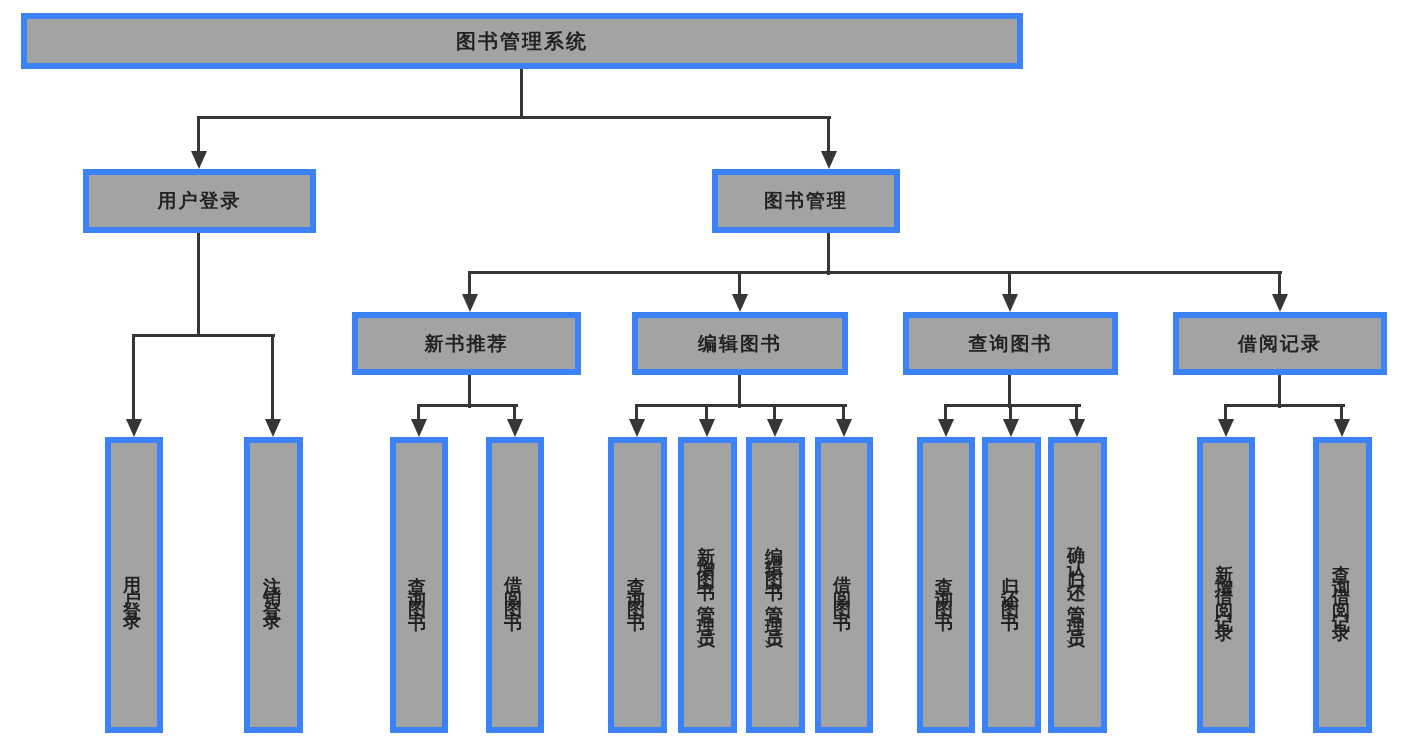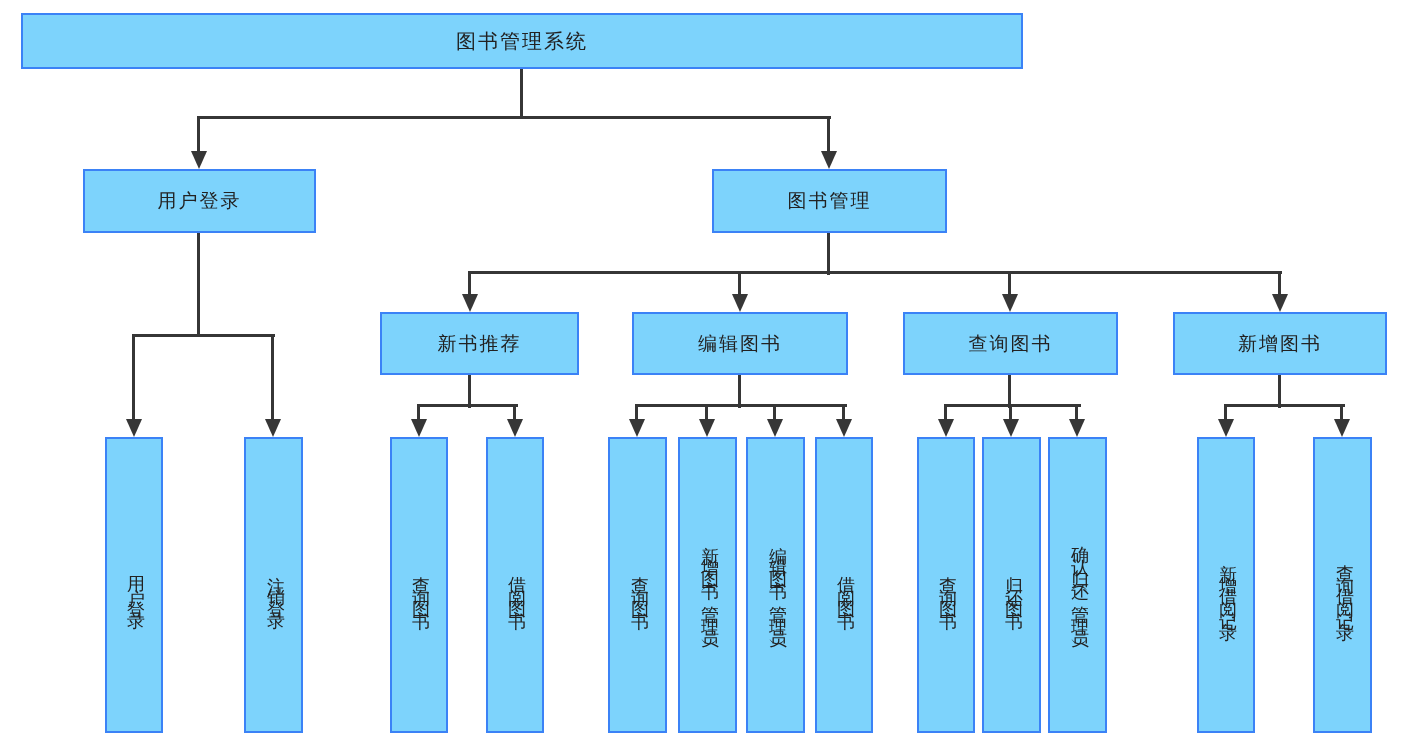--- a/index.html
+++ b/index.html
@@ -1,22 +1,22 @@
 <!DOCTYPE html>
 <html><head>
 <meta charset="utf-8">
 <style>
   html,body{margin:0;padding:0;background:#ffffff;}
   #canvas{
     position:relative;width:1405px;height:747px;background:#ffffff;overflow:hidden;
     font-family:"Liberation Sans","DejaVu Sans",sans-serif;color:#222222;
   }
   .box{
-    position:absolute;box-sizing:border-box;background:#7dd3fc;border:2px solid #3b82f6;
-    display:flex;align-items:center;justify-content:center;z-index:2;
+    position:absolute;box-sizing:border-box;background:#a3a3a3;border:6px solid #3b82f6;
+    display:flex;align-items:center;justify-content:center;z-index:2;font-weight:bold;
   }
   .hd{font-size:19px;letter-spacing:2px;}
   .root-box{font-size:20px;letter-spacing:2px;}
   .leaf{
     writing-mode:vertical-rl;text-orientation:mixed;text-align:center;
     font-size:18px;letter-spacing:12px;line-height:50px;display:block;
     overflow:hidden;padding-top:2px;
   }
   .ln{position:absolute;background:#363636;z-index:1;}
   .v{width:3px;}
@@ -91,26 +91,26 @@
   <div class="ln v" style="left:1278px;top:375px;height:33px"></div>
   <div class="ln h" style="left:1224px;top:404px;width:121px"></div>
   <div class="ln v" style="left:1224px;top:404px;height:18px"></div>
   <div class="arw" style="left:1218px;top:419px"></div>
   <div class="ln v" style="left:1340px;top:404px;height:18px"></div>
   <div class="arw" style="left:1334px;top:419px"></div>
 
   <div class="box root-box" style="left:21px;top:13px;width:1002px;height:56px">图书管理系统</div>
 
   <div class="box hd" style="left:83px;top:169px;width:233px;height:64px">用户登录</div>
-  <div class="box hd" style="left:712px;top:169px;width:235px;height:64px">图书管理</div>
+  <div class="box hd" style="left:712px;top:169px;width:188px;height:64px">图书管理</div>
 
-  <div class="box hd" style="left:380px;top:312px;width:199px;height:63px">新书推荐</div>
+  <div class="box hd" style="left:352px;top:312px;width:229px;height:63px">新书推荐</div>
   <div class="box hd" style="left:632px;top:312px;width:216px;height:63px">编辑图书</div>
   <div class="box hd" style="left:903px;top:312px;width:215px;height:63px">查询图书</div>
-  <div class="box hd" style="left:1173px;top:312px;width:214px;height:63px">新增图书</div>
+  <div class="box hd" style="left:1173px;top:312px;width:214px;height:63px">借阅记录</div>
 
   <div class="box leaf" style="left:105px;top:437px;width:58px;height:296px">用户登录</div>
   <div class="box leaf" style="left:244px;top:437px;width:59px;height:296px">注销登录</div>
 
   <div class="box leaf" style="left:390px;top:437px;width:58px;height:296px">查询图书</div>
   <div class="box leaf" style="left:486px;top:437px;width:58px;height:296px">借阅图书</div>
 
   <div class="box leaf" style="left:608px;top:437px;width:59px;height:296px">查询图书</div>
   <div class="box leaf" style="left:678px;top:437px;width:59px;height:296px">新增图书（管理员）</div>
   <div class="box leaf" style="left:746px;top:437px;width:59px;height:296px">编辑图书（管理员）</div>

